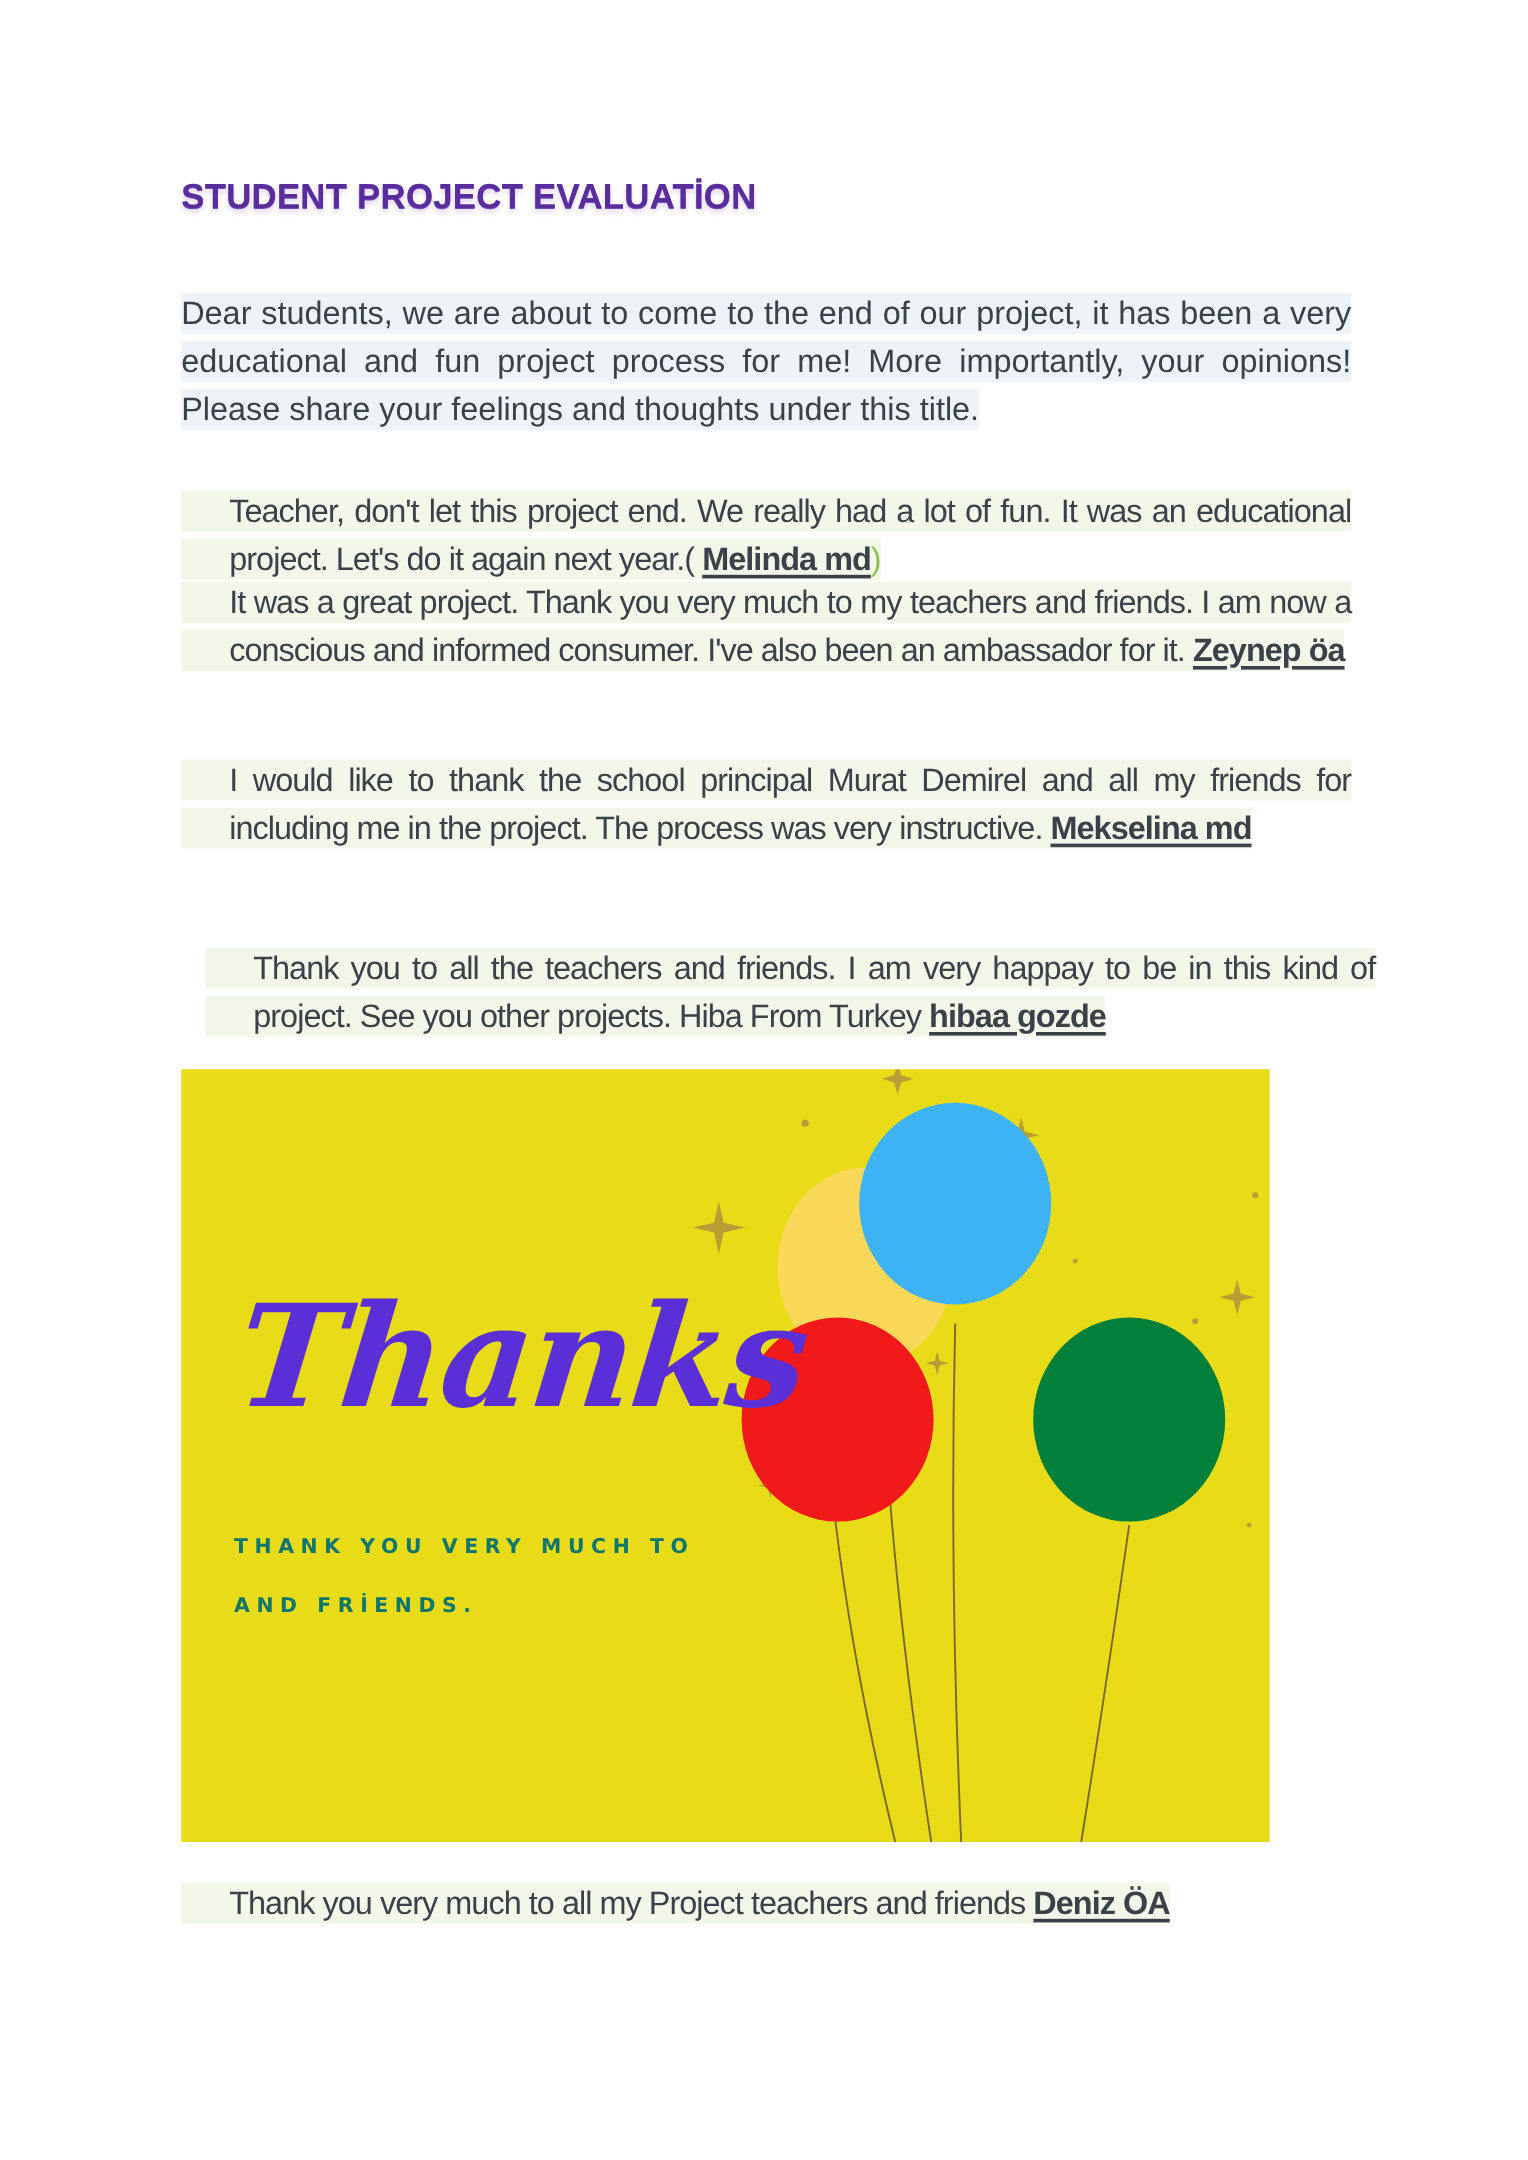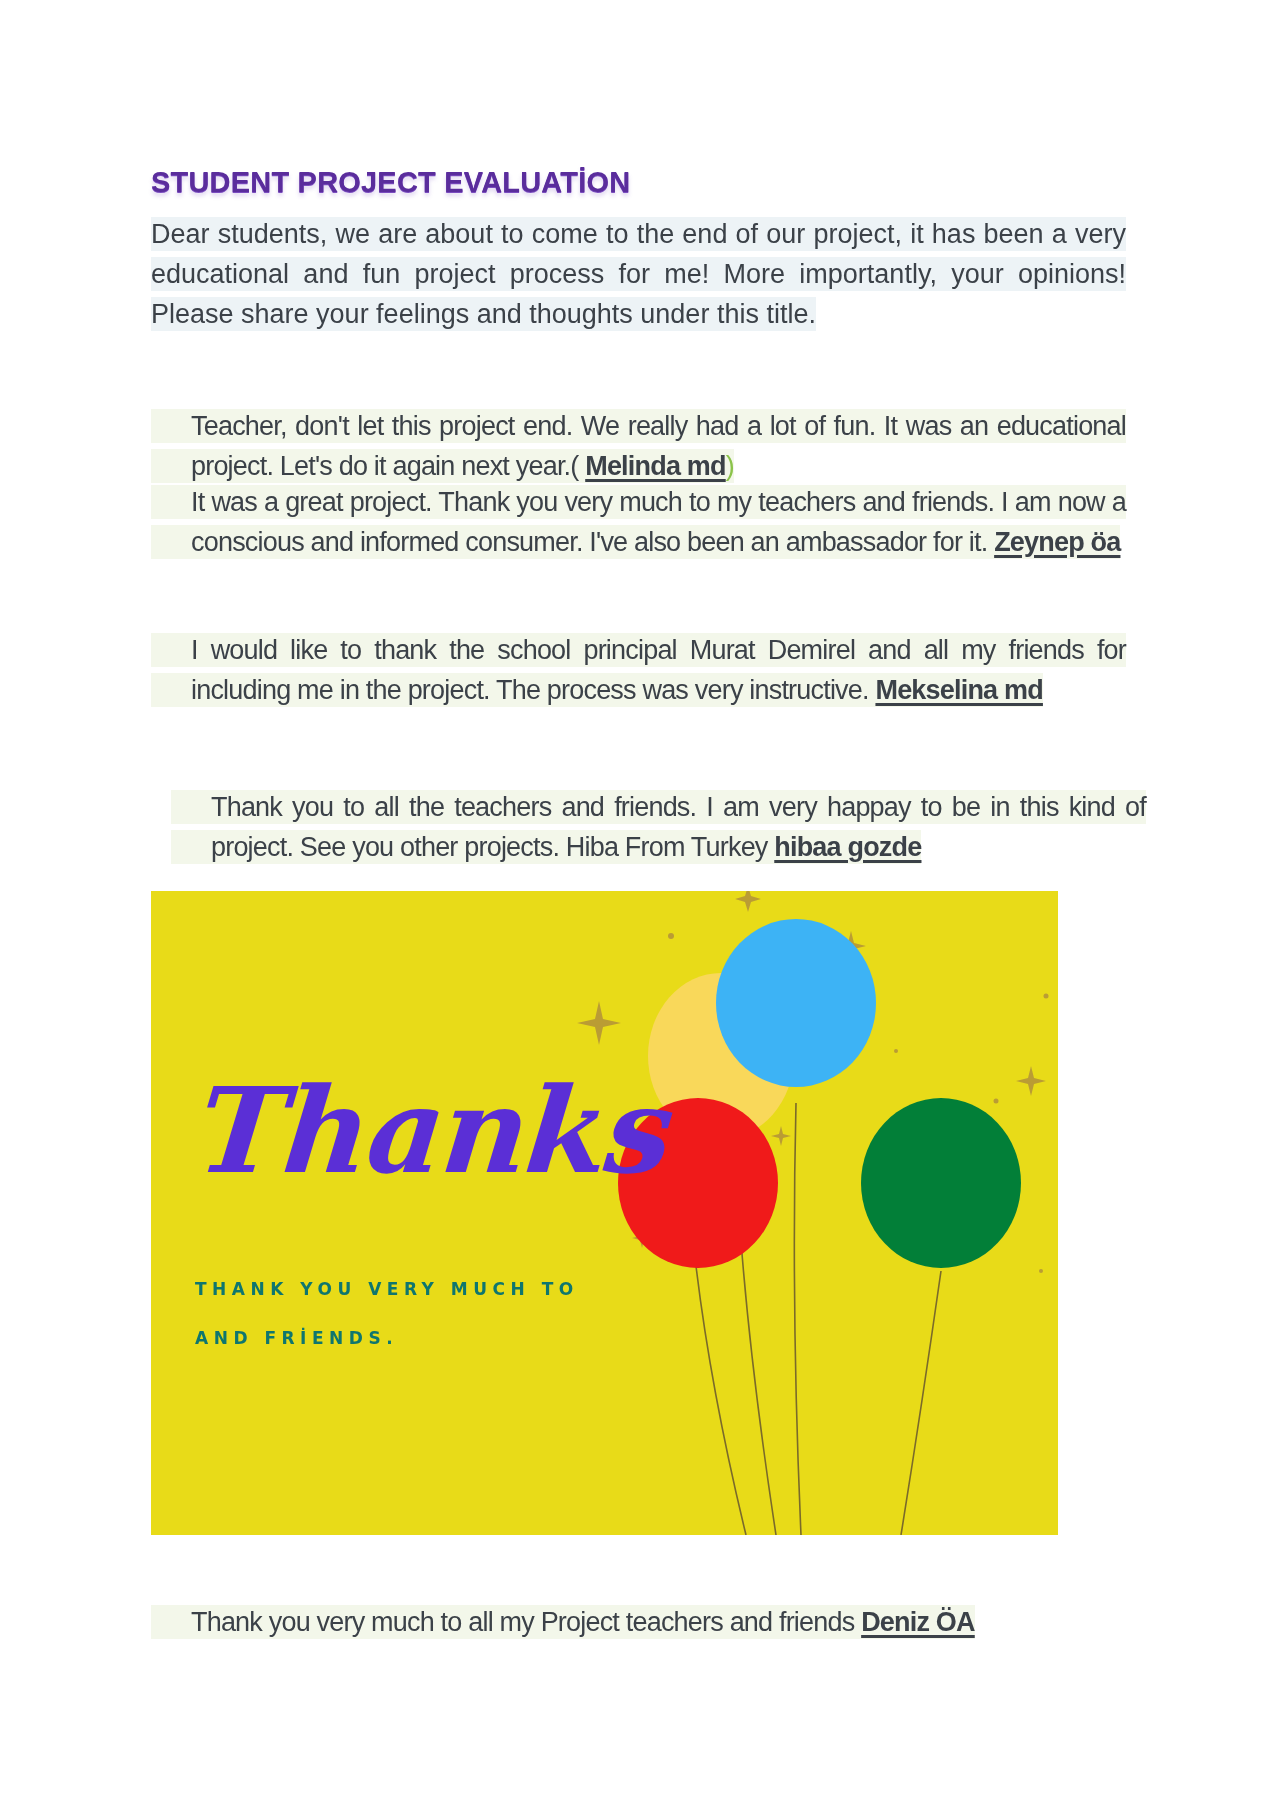--- a/index.html
+++ b/index.html
@@ -1,19 +1,19 @@
 <!DOCTYPE html>
 <html><head>
 <meta charset="utf-8">
 <style>
   html, body { margin: 0; padding: 0; background: #ffffff; }
   body { width: 1273px; height: 1800px; position: relative; overflow: hidden; }
   .page { position: absolute; left: 151px; top: 0; width: 975px; }
   .title {
-    position: absolute; left: 0; top: 166px; margin: 0;
+    position: absolute; left: 0; top: 148px; margin: 0;
     font-family: "Liberation Sans", sans-serif; font-weight: 900; font-size: 29px;
     letter-spacing: 0.2px; color: #5a2d9c;
     text-shadow: 0 1px 0 #7b4cc0, 0 4px 4px rgba(120,80,190,0.25);
   }
   .para {
     position: absolute; left: 0; width: 975px; margin: 0;
     font-family: "Liberation Sans", sans-serif; font-size: 27px; line-height: 40px;
     color: #3b4148; text-align: justify;
   }
   .para .hl { padding: 2px 0; -webkit-box-decoration-break: clone; box-decoration-break: clone; }
@@ -39,33 +39,33 @@
   }
   .card svg { position: absolute; left: 0; top: 0; }
   .sep { display:block; }
 </style>
 </head>
 <body>
 
 <div class="page">
   <h1 class="title">STUDENT PROJECT EVALUATİON</h1>
 
-  <p class="para intro" style="top:214px;">
+  <p class="para intro" style="top:241px;">
     <span class="hl">Dear students, we are about to come to the end of our project, it has been a very educational and fun project process for me! More importantly, your opinions! Please share your feelings and thoughts under this title.</span>
   </p>
 
   <p class="para comment condensed" style="top:406px;"><span class="hl"><span>Teacher, don't let this project end. We really had a lot of fun.  It was an educational project. Let's do it again next year.( </span><a class="author">Melinda md</a><span class="green-paren">)</span></span></p>
 
   <p class="para comment condensed" style="top:482px;"><span class="hl"><span>It was a great project. Thank you very much to my teachers and friends. I am now a conscious and informed consumer. I've also been an ambassador for it. </span><a class="author">Zeynep öa</a></span></p>
 
   <p class="para comment condensed" style="top:630px;"><span class="hl"><span>I would like to thank the school principal Murat Demirel and all my friends for including me in the project. The process was very instructive. </span><a class="author">Mekselina md</a></span></p>
 
   <p class="para comment condensed" style="top:787px;margin-left:20px;"><span class="hl"><span>Thank you to all the teachers and friends. I am very happay to be in this kind of project. See you other projects. Hiba From Turkey </span><a class="author">hibaa gozde</a></span></p>
 
-  <p class="para comment condensed" style="top:1566px;margin-top:36px;"><span class="hl"><span>Thank you very much to all my Project teachers and friends </span><a class="author">Deniz ÖA</a></span></p>
+  <p class="para comment condensed" style="top:1566px;"><span class="hl"><span>Thank you very much to all my Project teachers and friends </span><a class="author">Deniz ÖA</a></span></p>
 </div>
 
 <div class="card">
   <svg width="907" height="644" viewBox="0 0 907 644">
 
     <g fill="#b2923a" opacity="0.85">
       <path d="M 448 110 L 452 128 L 470 132 L 452 136 L 448 154 L 444 136 L 426 132 L 444 128 Z"></path>
       <path d="M 700 40 L 703 52 L 715 55 L 703 58 L 700 70 L 697 58 L 685 55 L 697 52 Z"></path>
       <path d="M 880 175 L 883 187 L 895 190 L 883 193 L 880 205 L 877 193 L 865 190 L 877 187 Z"></path>
       <path d="M 597 -5 L 600 5 L 610 8 L 600 11 L 597 21 L 594 11 L 584 8 L 594 5 Z"></path>

